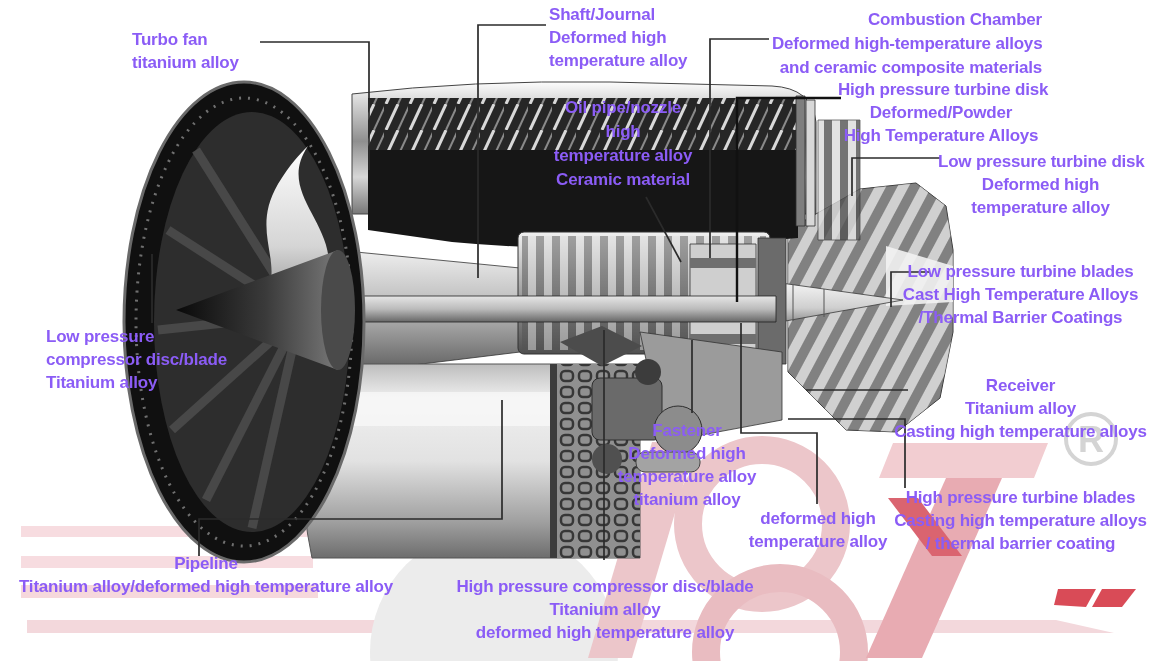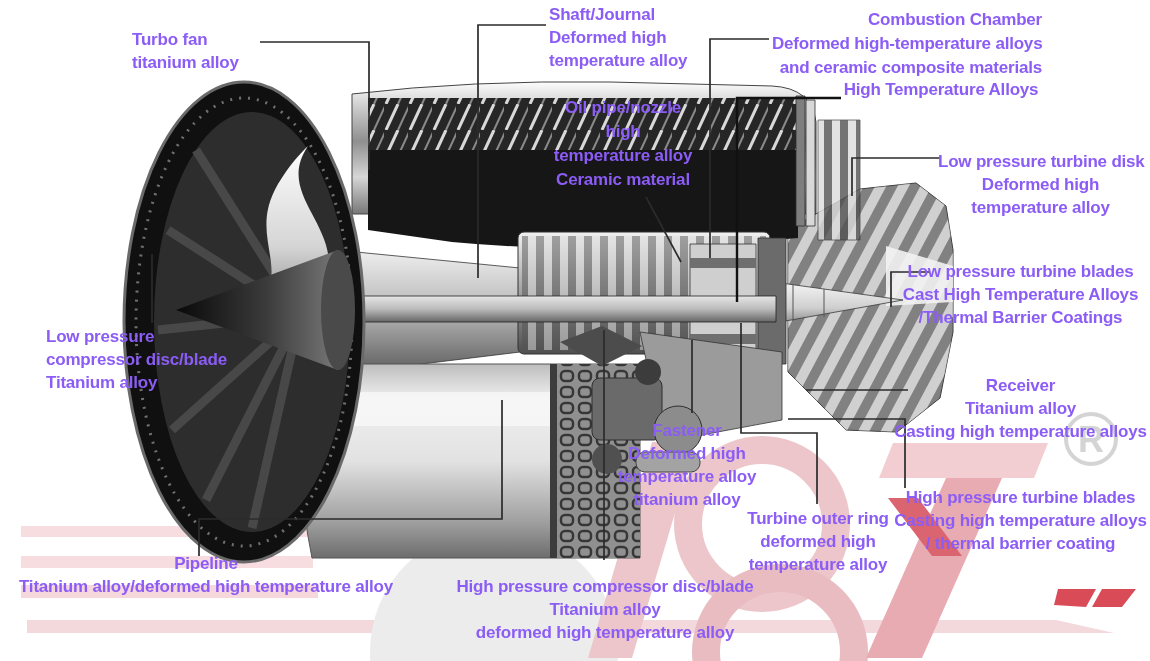--- a/index.html
+++ b/index.html
@@ -223,20 +223,22 @@
   <div>Ceramic material</div>
 </div>
 
 <div class="lbl l lh24" style="left:772px;top:8px;width:270px;text-align:right;">
   <div>Combustion Chamber</div>
   <div>Deformed high-temperature alloys</div>
   <div>and ceramic composite materials</div>
 </div>
 
 <div class="lbl c" style="left:838px;top:78px;width:206px;">
+  <div>High pressure turbine disk</div>
+  <div>Deformed/Powder</div>
   <div>High Temperature Alloys</div>
 </div>
 
 <div class="lbl c" style="left:938px;top:150px;width:205px;">
   <div>Low pressure turbine disk</div>
   <div>Deformed high</div>
   <div>temperature alloy</div>
 </div>
 
 <div class="lbl c" style="left:893px;top:260px;width:255px;">
@@ -258,21 +260,20 @@
 </div>
 
 <div class="lbl c" style="left:598px;top:419px;width:178px;">
   <div>Fastener</div>
   <div>Deformed high</div>
   <div>temperature alloy</div>
   <div>titanium alloy</div>
 </div>
 
 <div class="lbl c" style="left:728px;top:507px;width:180px;">
-  <div>Turbine outer ring</div>
   <div>deformed high</div>
   <div>temperature alloy</div>
 </div>
 
 <div class="lbl c" style="left:438px;top:575px;width:334px;">
   <div>High pressure compressor disc/blade</div>
   <div>Titanium alloy</div>
   <div>deformed high temperature alloy</div>
 </div>
 

